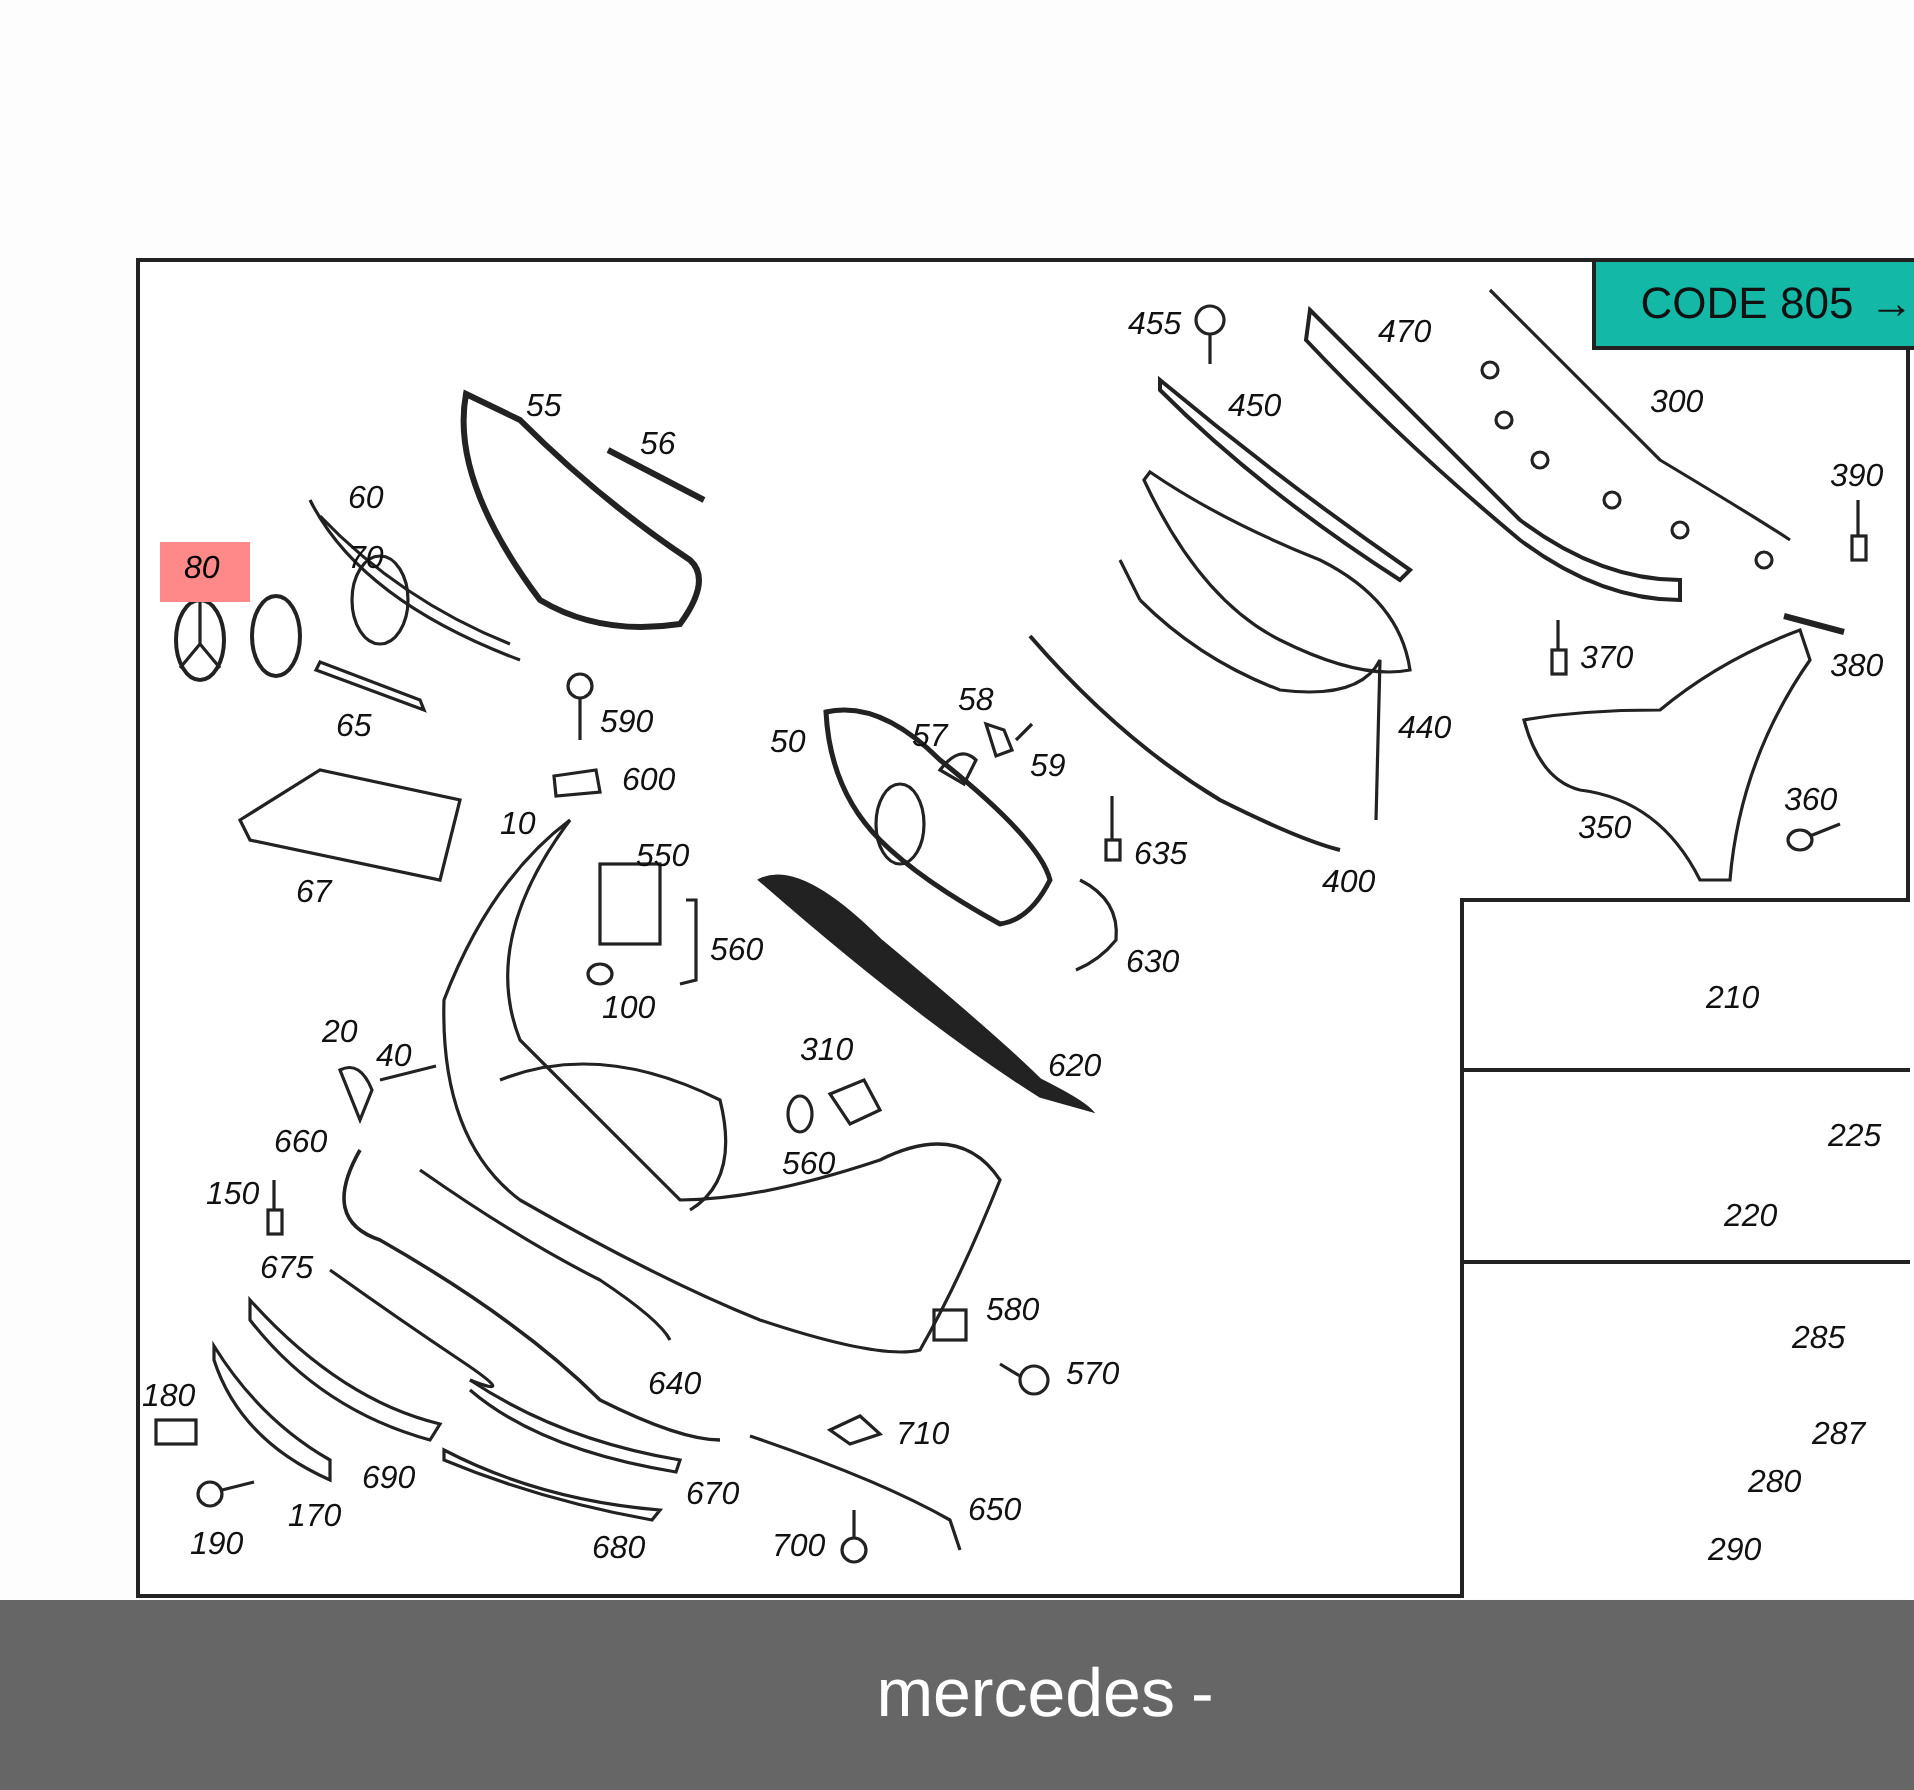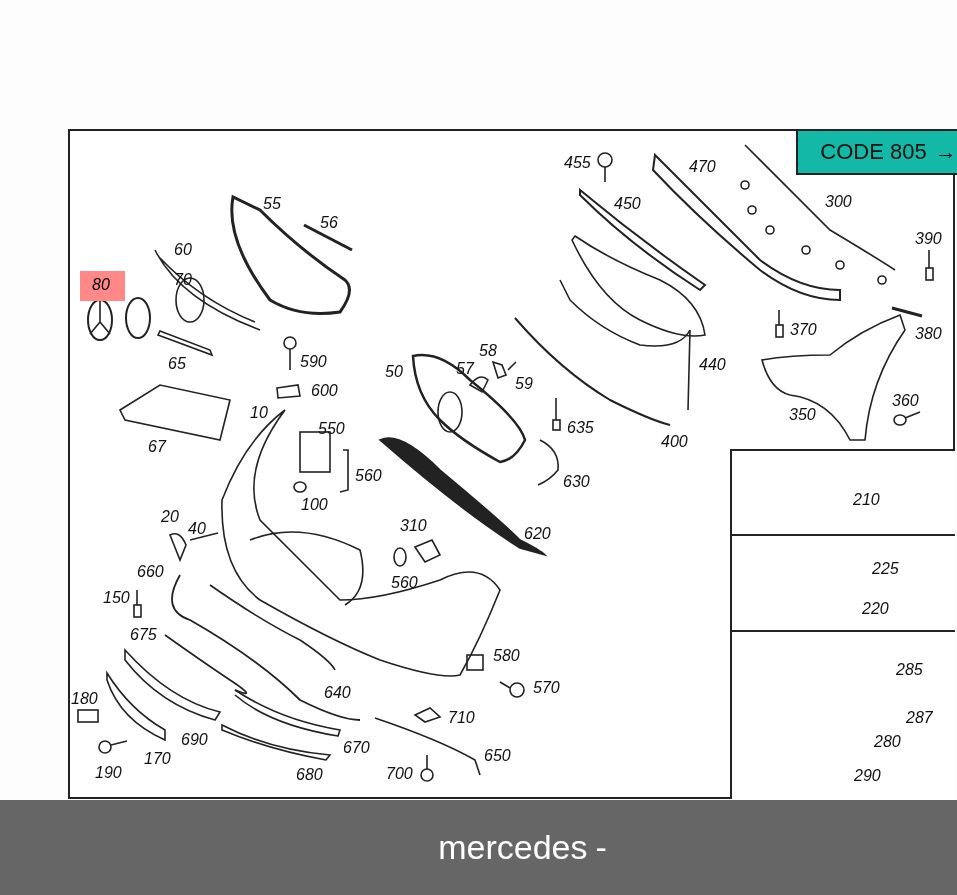--- a/index.html
+++ b/index.html
@@ -195,21 +195,21 @@
     <span class="callout" style="left: 324px; top: 685px;">640</span>
     <span class="callout" style="left: 448px; top: 710px;">710</span>
     <span class="callout" style="left: 181px; top: 732px;">690</span>
     <span class="callout" style="left: 144px; top: 751px;">170</span>
     <span class="callout" style="left: 95px; top: 765px;">190</span>
     <span class="callout" style="left: 343px; top: 740px;">670</span>
     <span class="callout" style="left: 484px; top: 748px;">650</span>
     <span class="callout" style="left: 296px; top: 767px;">680</span>
     <span class="callout" style="left: 386px; top: 766px;">700</span>
     <span class="callout" style="left: 853px; top: 492px;">210</span>
-    <span class="callout" style="left: 872px; top: 561px;">225</span>
+    <span class="callout" style="left: 914px; top: 561px;">225</span>
     <span class="callout" style="left: 862px; top: 601px;">220</span>
     <span class="callout" style="left: 896px; top: 662px;">285</span>
     <span class="callout" style="left: 906px; top: 710px;">287</span>
     <span class="callout" style="left: 874px; top: 734px;">280</span>
     <span class="callout" style="left: 854px; top: 768px;">290</span>
   </div>
 
 <div class="footer">
   <span class="pn">
     <span>mercedes</span>

